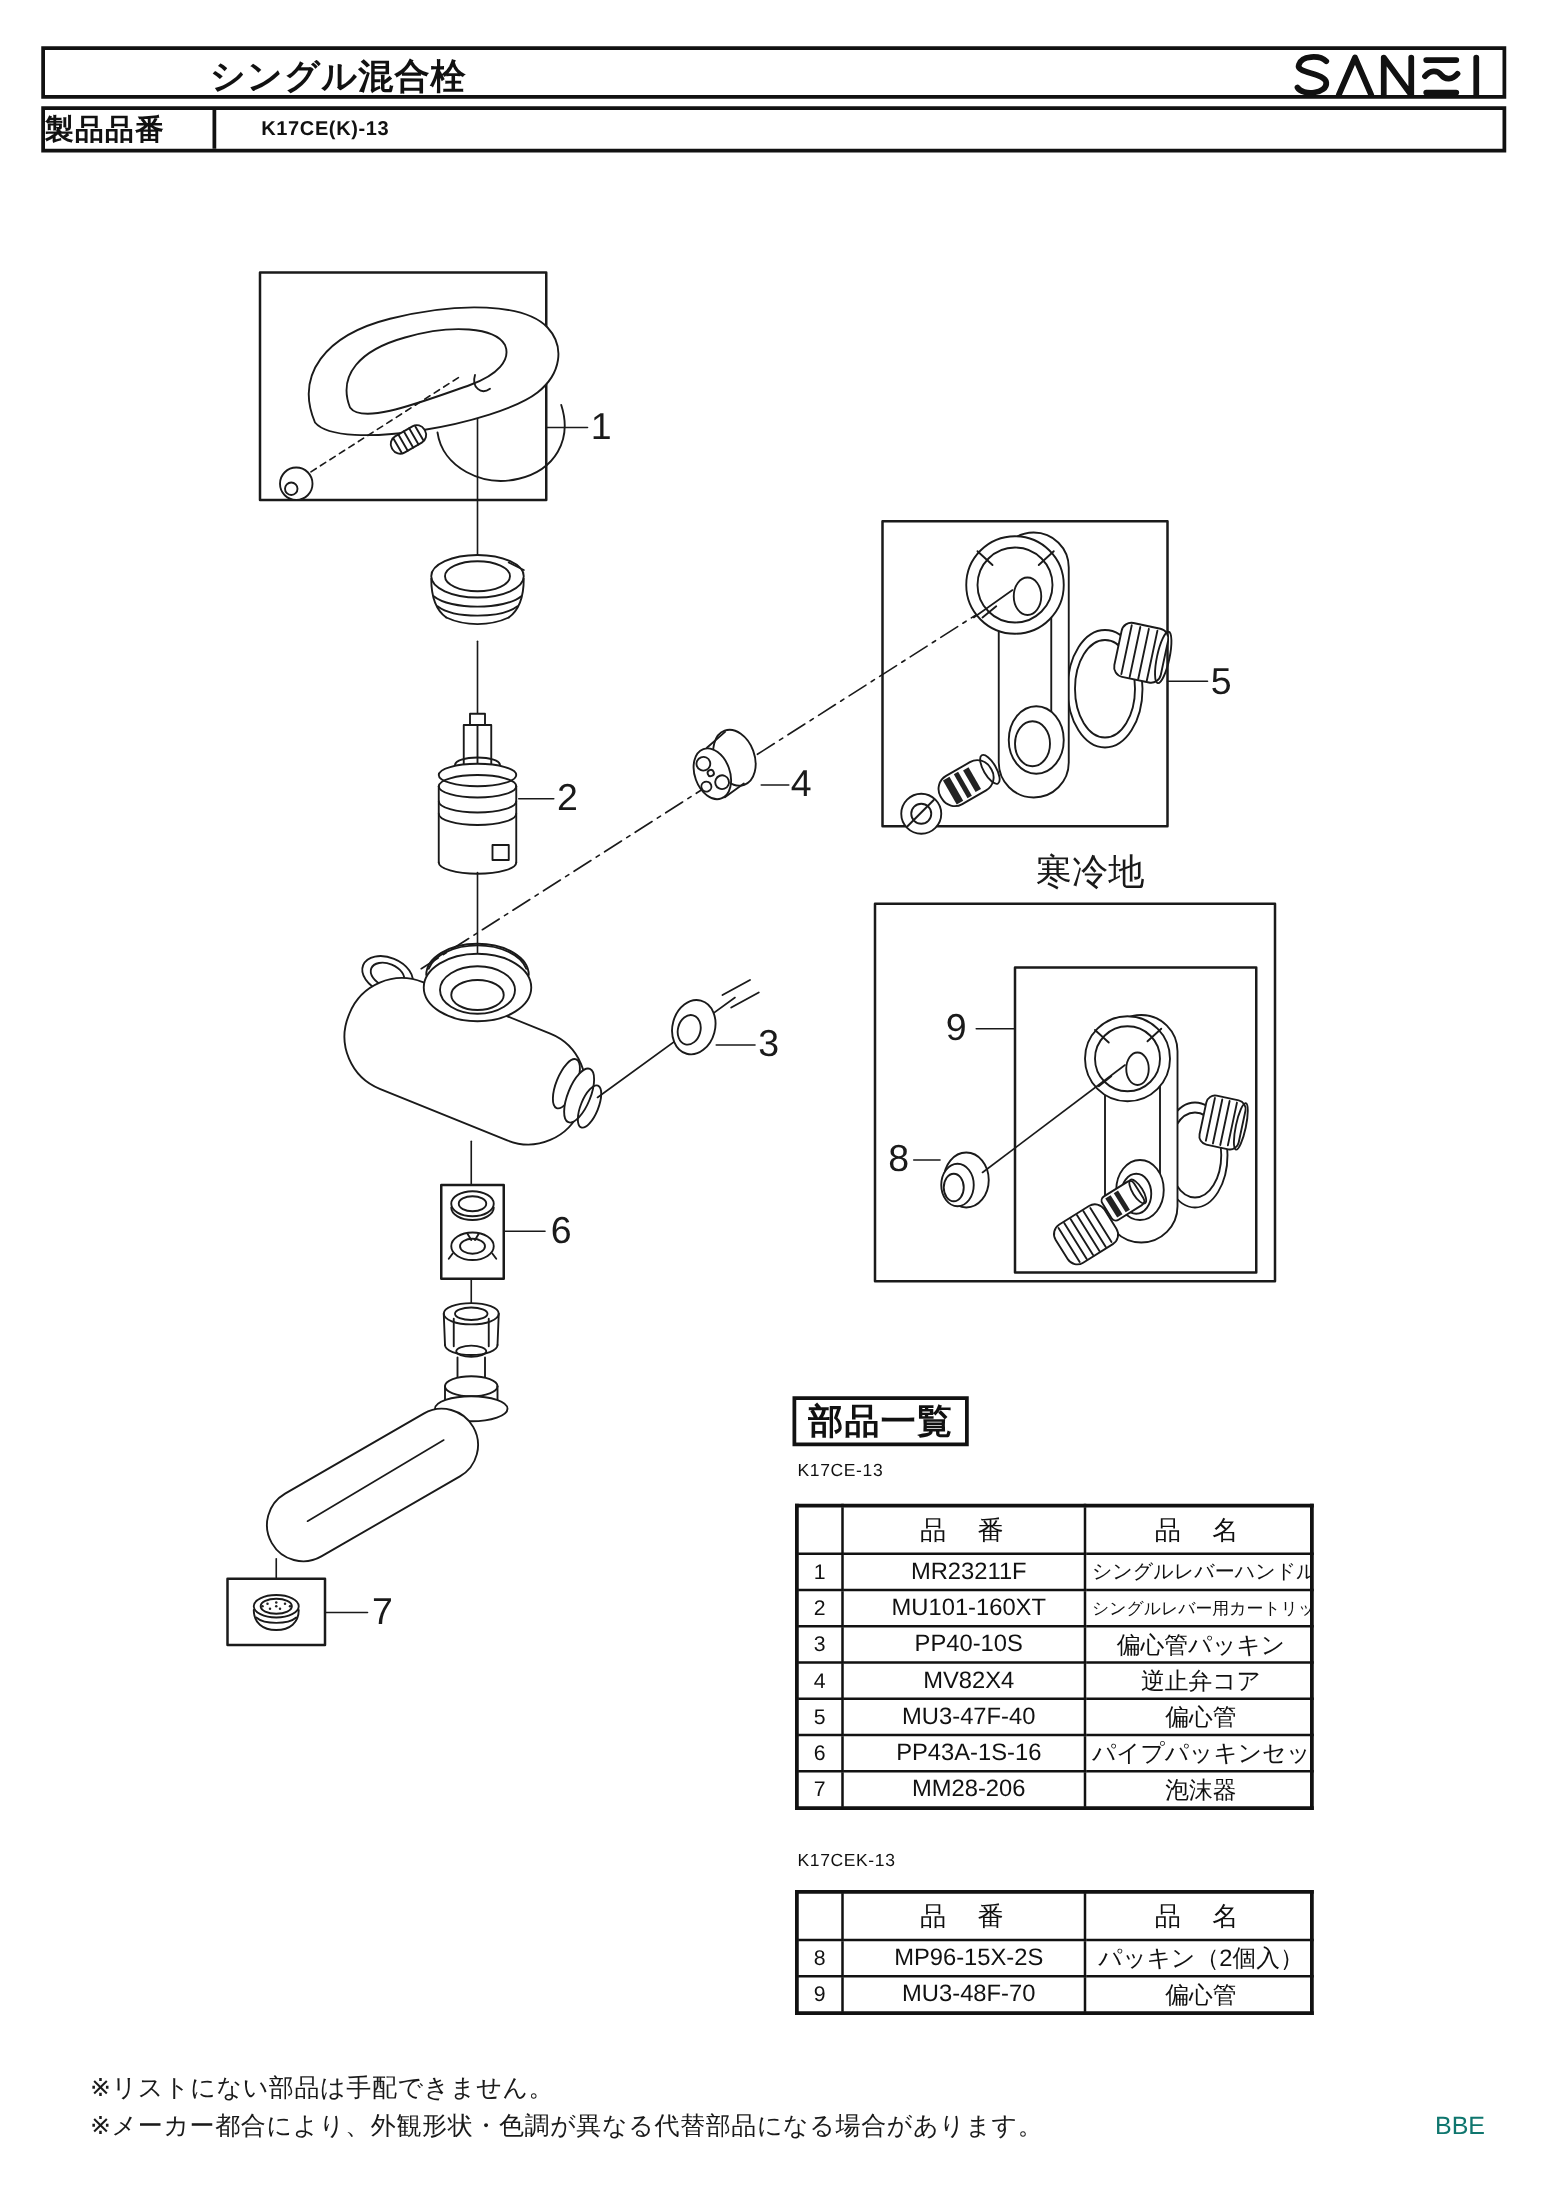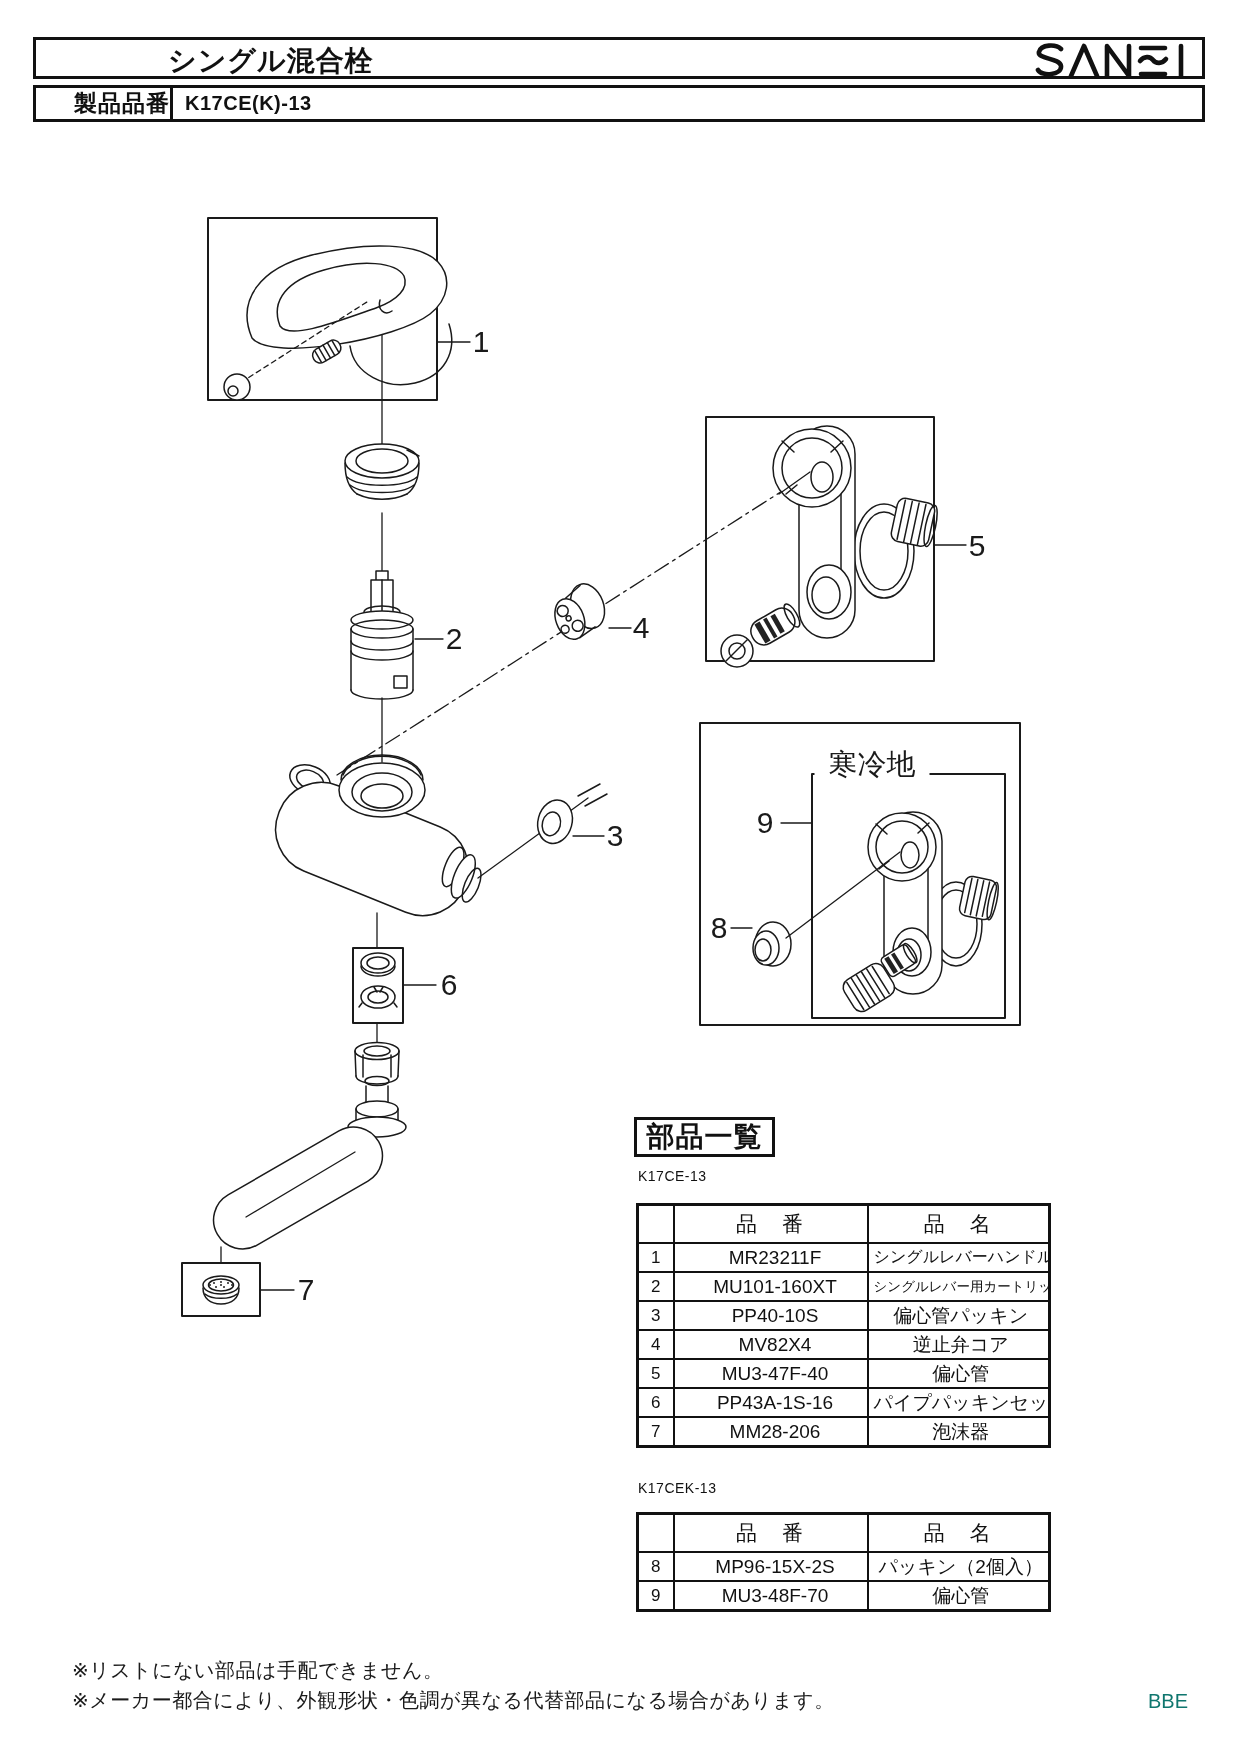--- a/index.html
+++ b/index.html
@@ -8,22 +8,22 @@
     font-family:"Liberation Sans","DejaVu Sans",sans-serif; color:#111;
     overflow:hidden;
   }
   .abs { position:absolute; }
 
   
   .title-box { left:33px; top:37px; width:1172px; height:42px; border:3px solid #111; box-sizing:border-box; }
   .doc-title { left:168px; top:42px; font-size:28px; font-weight:bold; letter-spacing:1px; }
   .logo { left:1034px; top:43px; }
   .code-box { left:33px; top:85px; width:1172px; height:37px; border:3px solid #111; box-sizing:border-box; display:flex; }
-  .code-label { width:137px; border-right:3px solid #111; box-sizing:border-box; text-align:right; font-size:23px; font-weight:bold; line-height:30px; letter-spacing:1px; }
-  .code-value { padding-left:12px; font-size:20px; font-weight:600; line-height:31px; letter-spacing:0.5px; }
+  .code-label { width:137px; border-right:3px solid #111; box-sizing:border-box; text-align:left; font-size:23px; font-weight:bold; line-height:30px; letter-spacing:1px; }
+  .code-value { padding-left:36px; font-size:16px; font-weight:600; line-height:31px; letter-spacing:0.5px; }
 
   
   .art { left:0; top:130px; }
   .art path,.art rect,.art ellipse,.art circle,.art line {
     stroke:#1a1a1a; stroke-width:1.5; fill:none; stroke-linecap:round; stroke-linejoin:round;
   }
   .art .wh { fill:#fff; }
   .art .dk { fill:#222; stroke:none; }
   .art .bx { stroke-width:2; fill:none; }
   .art .cl { stroke-width:1.3; }
@@ -320,21 +320,21 @@
   <span class="abs callout" style="left:481px; top:342px">1</span>
   <span class="abs callout" style="left:454px; top:639px">2</span>
   <span class="abs callout" style="left:615px; top:836px">3</span>
   <span class="abs callout" style="left:641px; top:628px">4</span>
   <span class="abs callout" style="left:977px; top:546px">5</span>
   <span class="abs callout" style="left:449px; top:985px">6</span>
   <span class="abs callout" style="left:306px; top:1290px">7</span>
   <span class="abs callout" style="left:719px; top:928px">8</span>
   <span class="abs callout" style="left:765px; top:823px">9</span>
 
-  <span class="abs coldlabel" style="left:872px; top:765px">寒冷地</span>
+  <span class="abs coldlabel" style="left:872px; top:698px">寒冷地</span>
 
   <div class="abs plheading">部品一覧</div>
   <div class="abs model" style="left:638px; top:1168px">K17CE-13</div>
 
   <table class="ptable" style="left:636px; top:1203px; width:412px">
     <colgroup>
         <col style="width:36px">
         <col style="width:194px">
         <col style="width:182px">
       </colgroup>

